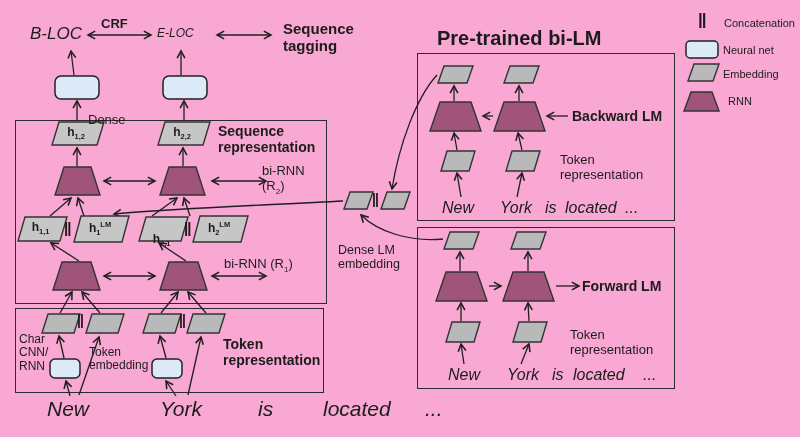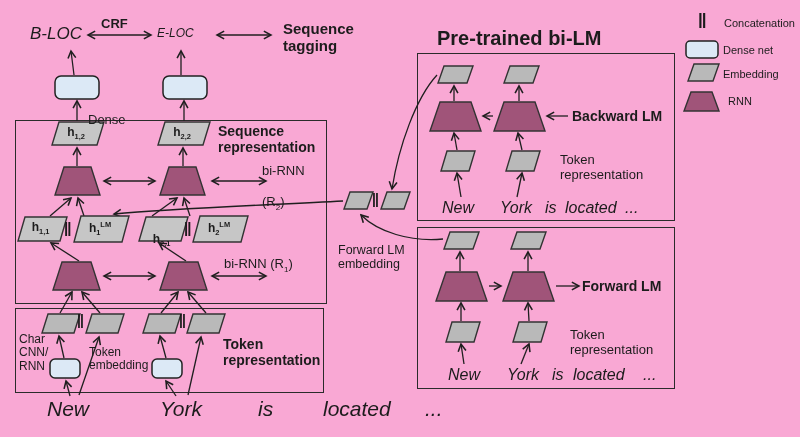--- a/index.html
+++ b/index.html
@@ -139,49 +139,49 @@
 
   <div class="txt it" style="left:30px;top:24px;font-size:17px;">B-LOC</div>
   <div class="txt b" style="left:101px;top:17px;font-size:13px;">CRF</div>
   <div class="txt it" style="left:157px;top:27px;font-size:12px;">E-LOC</div>
   <div class="txt b wrap" style="left:283px;top:21px;width:112px;font-size:15px;">Sequence tagging</div>
   <div class="txt" style="left:88px;top:113px;font-size:13px;">Dense</div>
   <div class="txt b" style="left:437px;top:27px;font-size:20px;">Pre-trained bi-LM</div>
 
   <div class="txt bars" style="left:698px;top:10px;font-size:17px;">||</div>
   <div class="txt" style="left:724px;top:17px;font-size:11px;">Concatenation</div>
-  <div class="txt" style="left:723px;top:44px;font-size:11px;">Dense net</div>
+  <div class="txt" style="left:723px;top:44px;font-size:11px;">Neural net</div>
   <div class="txt" style="left:723px;top:68px;font-size:11px;">Embedding</div>
   <div class="txt" style="left:728px;top:95px;font-size:11px;">RNN</div>
 
   <div class="txt b wrap" style="left:218px;top:124px;width:112px;font-size:14px;">Sequence representation</div>
   <div class="txt hlbl" style="left:52px;top:126px;width:48px;"><span>h</span><sub>1,2</sub></div>
   <div class="txt hlbl" style="left:158px;top:126px;width:48px;"><span>h</span><sub>2,2</sub></div>
   <div class="txt" style="left:262px;top:164px;font-size:13px;">
     <span style="display:block;">bi-RNN</span>
-    <span style="display:block;margin-top:16px;"><span>(R</span><sub>2</sub><span>)</span></span>
+    <span style="display:block;"><span>(R</span><sub>2</sub><span>)</span></span>
   </div>
   <div class="txt hlbl" style="left:18px;top:221px;width:45px;"><span>h</span><sub>1,1</sub></div>
   <div class="txt bars" style="left:64px;top:220px;font-size:15px;">||</div>
   <div class="txt hlbl" style="left:74px;top:221px;width:52px;"><span>h</span><sub>1</sub><sup>LM</sup></div>
   <div class="txt hlbl" style="left:139px;top:221px;width:45px;margin-top:12px;"><span>h</span><sub>2,1</sub></div>
   <div class="txt bars" style="left:184px;top:220px;font-size:15px;">||</div>
   <div class="txt hlbl" style="left:193px;top:221px;width:52px;"><span>h</span><sub>2</sub><sup>LM</sup></div>
   <div class="txt" style="left:224px;top:257px;font-size:13px;"><span>bi-RNN (R</span><sub>1</sub><span>)</span></div>
 
   <div class="txt b wrap" style="left:223px;top:337px;width:106px;font-size:14px;">Token representation</div>
   <div class="txt" style="left:19px;top:333px;font-size:12px;white-space:pre-line;">Char
 CNN/
 RNN</div>
   <div class="txt wrap" style="left:89px;top:346px;width:62px;font-size:12px;">Token embedding</div>
   <div class="txt bars" style="left:77px;top:313px;font-size:14px;">||</div>
   <div class="txt bars" style="left:179px;top:313px;font-size:14px;">||</div>
 
   <div class="txt bars" style="left:372px;top:192px;font-size:14px;">||</div>
-  <div class="txt wrap" style="left:338px;top:243px;width:72px;font-size:12.5px;">Forward LM embedding</div>
+  <div class="txt wrap" style="left:338px;top:243px;width:72px;font-size:12.5px;">Dense LM embedding</div>
 
   <div class="txt b" style="left:572px;top:109px;font-size:14px;">Backward LM</div>
   <div class="txt wrap" style="left:560px;top:153px;width:96px;font-size:13px;">Token representation</div>
   <div class="txt word-lm" style="left:442px;top:199px;">New</div>
   <div class="txt word-lm" style="left:500px;top:199px;">York</div>
   <div class="txt word-lm" style="left:545px;top:199px;">is</div>
   <div class="txt word-lm" style="left:565px;top:199px;">located</div>
   <div class="txt word-lm" style="left:625px;top:199px;">...</div>
 
   <div class="txt b" style="left:582px;top:279px;font-size:14px;">Forward LM</div>

